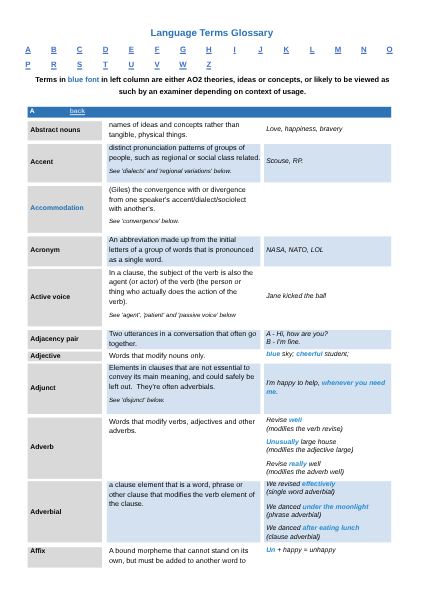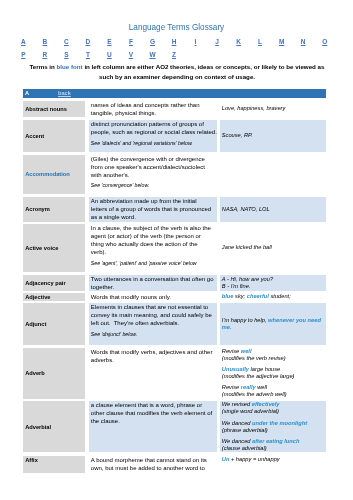--- a/index.html
+++ b/index.html
@@ -1,21 +1,21 @@
 <!DOCTYPE html>
 <html><head>
 <meta charset="utf-8">
 <title>Language Terms Glossary</title>
 <style>
   html,body{margin:0;padding:0;}
   body{width:353px;height:500px;background:#ffffff;font-family:"Liberation Sans",sans-serif;overflow:hidden;}
   .page{position:relative;width:353px;height:500px;background:#fff;}
 
   .doc-title{position:absolute;left:0;top:23.3px;width:353px;text-align:center;
-    font-size:8.2px;line-height:9px;font-weight:normal;color:#2E74B5;}
+    font-size:8.2px;line-height:9px;font-weight:bold;color:#2E74B5;}
 
   .alpha{position:absolute;left:22px;top:38px;width:304px;}
   .alpha-row{position:relative;height:12.9px;}
   .alpha-row a{position:absolute;font-size:6.5px;font-weight:bold;color:#4472C4;
     text-decoration:underline;text-align:center;transform:translateX(-50%);}
 
   .intro{position:absolute;left:27px;top:61.5px;width:300px;text-align:center;
     font-size:6.2px;font-weight:bold;color:#000;line-height:10.5px;}
   .intro .blue{color:#2E74B5;}
 

